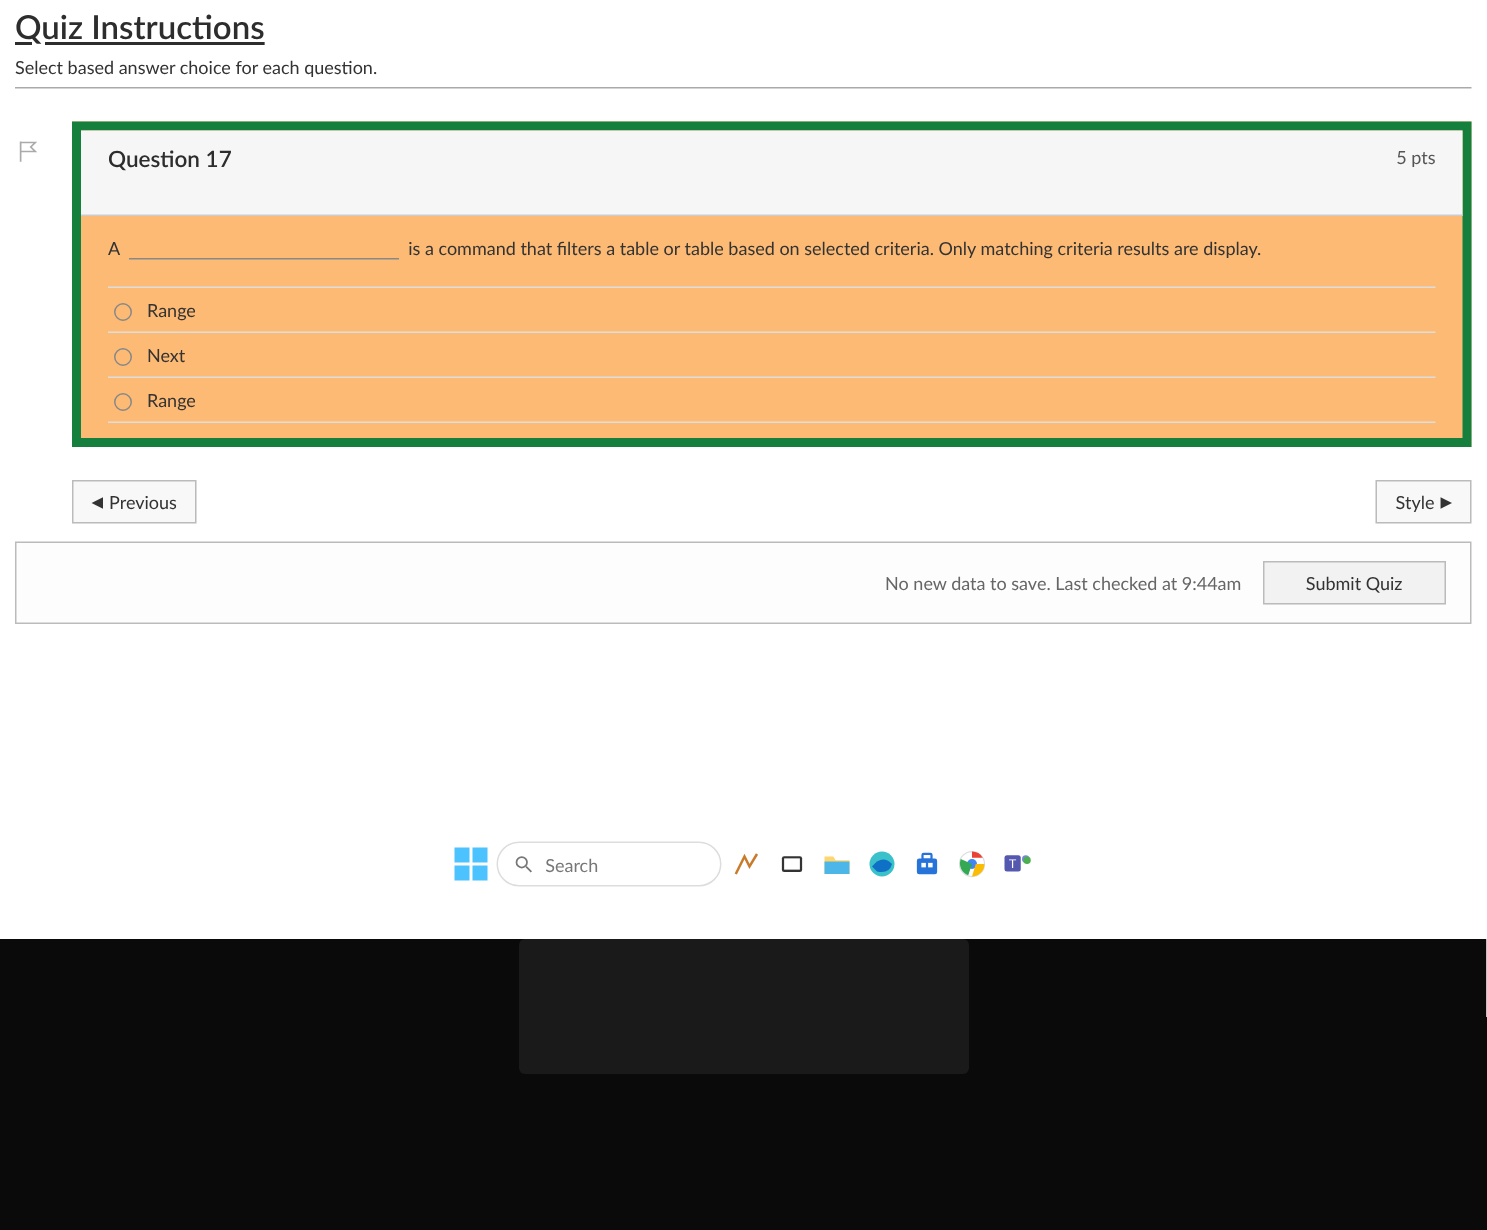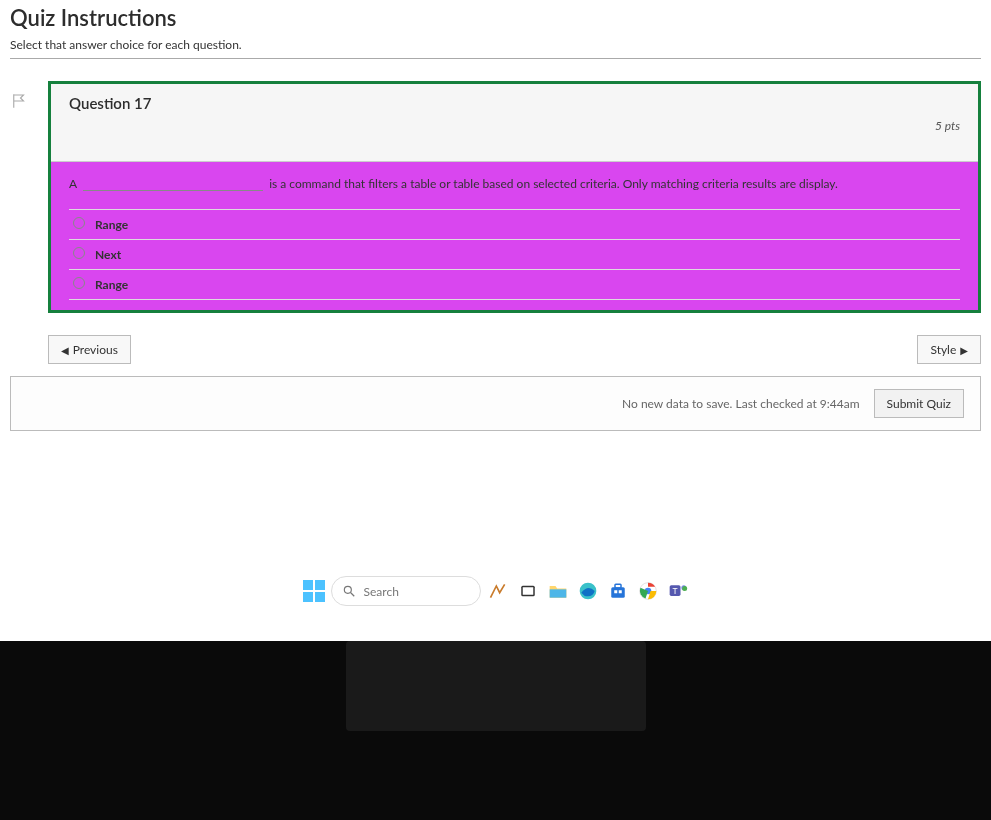--- a/index.html
+++ b/index.html
@@ -11,20 +11,21 @@
     font-size: 13px;
   }
   .page {
     padding: 0 10px 20px 10px;
   }
   h1.quiz-title {
     font-size: 22px;
     font-weight: 600;
     margin: 4px 0 6px 0;
     color: #2d2d2d;
+    text-decoration: underline;
   }
   .instructions-sub {
     font-size: 12px;
     color: #333;
     margin-bottom: 6px;
   }
   hr.divider {
     border: none;
     border-top: 1px solid #aaa;
     margin: 0 0 22px 0;
@@ -40,40 +41,38 @@
   .flag-icon {
     width: 18px;
     height: 20px;
     display: block;
     stroke: #aaa;
     fill: none;
     stroke-width: 1.5;
   }
   .question-card {
     flex: 1;
-    border: 3px solid #15803d;
-    background: #d946ef;
+    border: 6px solid #15803d;
+    background: #fdba74;
   }
   .question-header {
     display: flex;
     justify-content: space-between;
     align-items: flex-start;
     padding: 10px 18px 28px 18px;
     border-bottom: 1px solid #ccc;
     background: #f6f6f6;
   }
   .question-title {
     font-size: 15px;
     font-weight: 600;
   }
   .question-pts {
     font-size: 12px;
     color: #555;
-    margin-top: 24px;
-    font-style: italic;
   }
   .question-body {
     padding: 14px 18px 10px 18px;
   }
   .stem {
     font-size: 12px;
     color: #333;
     margin-bottom: 18px;
     display: flex;
     align-items: flex-end;
@@ -86,25 +85,24 @@
     width: 180px;
     height: 12px;
     margin: 0 2px;
   }
   .answers {
   }
   .answer-row {
     border-top: 1px solid #ddd;
     padding: 7px 4px;
     display: flex;
-    align-items: flex-start;
+    align-items: flex-end;
     gap: 10px;
     font-size: 12px;
     color: #333;
-    font-weight: bold;
   }
   .answer-row:last-child {
     border-bottom: 1px solid #ddd;
   }
   .radio {
     width: 12px;
     height: 12px;
     border: 1px solid #888;
     border-radius: 50%;
     display: inline-block;
@@ -137,21 +135,21 @@
     gap: 14px;
     background: #fdfdfd;
   }
   .save-status {
     font-size: 12px;
     color: #666;
   }
   .submit-btn {
     border: 1px solid #bbb;
     background: #f2f2f2;
-    padding: 6px 12px;
+    padding: 6px 28px;
     font-size: 12px;
     color: #333;
     cursor: pointer;
   }
 
   
   .desktop-gap {
     height: 120px;
   }
   .taskbar {
@@ -205,21 +203,21 @@
     height: 90px;
     margin: 30px auto 0 auto;
     border-radius: 4px;
   }
 </style>
 </head>
 <body>
 
 <div class="page">
   <h1 class="quiz-title">Quiz Instructions</h1>
-  <div class="instructions-sub">Select that answer choice for each question.</div>
+  <div class="instructions-sub">Select based answer choice for each question.</div>
   <hr class="divider">
 
   <div class="question-block">
     <div class="flag-col">
       <svg class="flag-icon" viewBox="0 0 24 24">
         <path d="M5 3 L5 21 M5 4 L18 4 L14 8 L18 12 L5 12"></path>
       </svg>
     </div>
     <div class="question-card">
       <div class="question-header">

